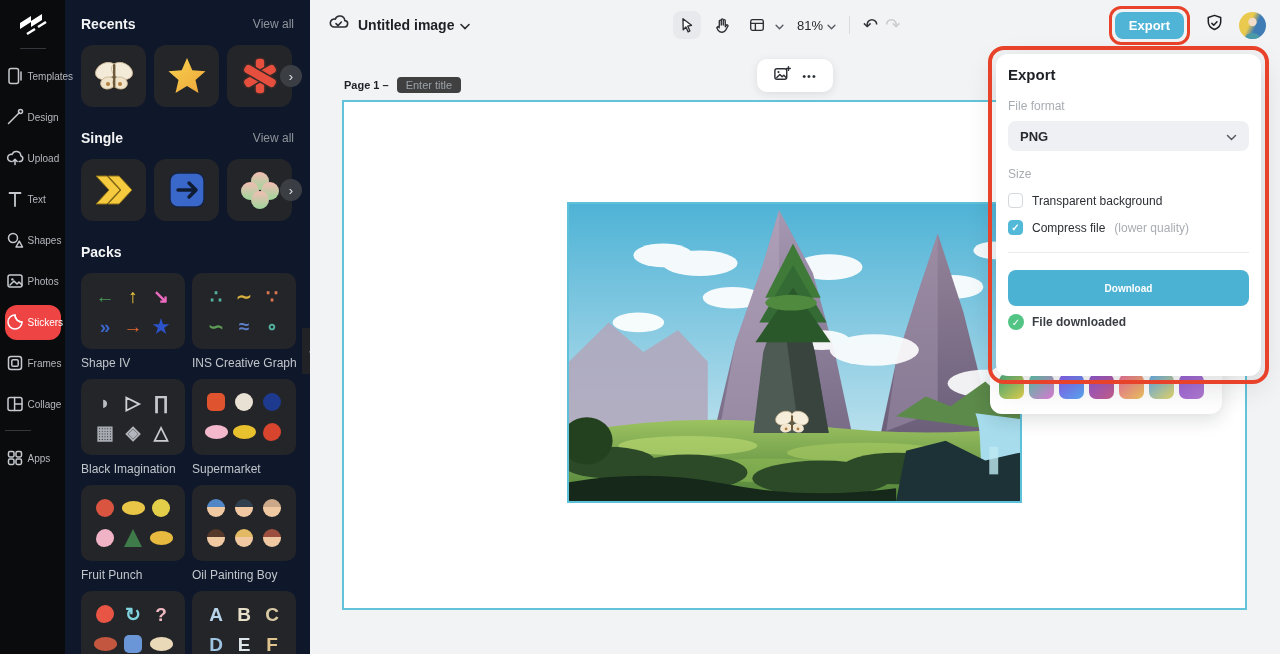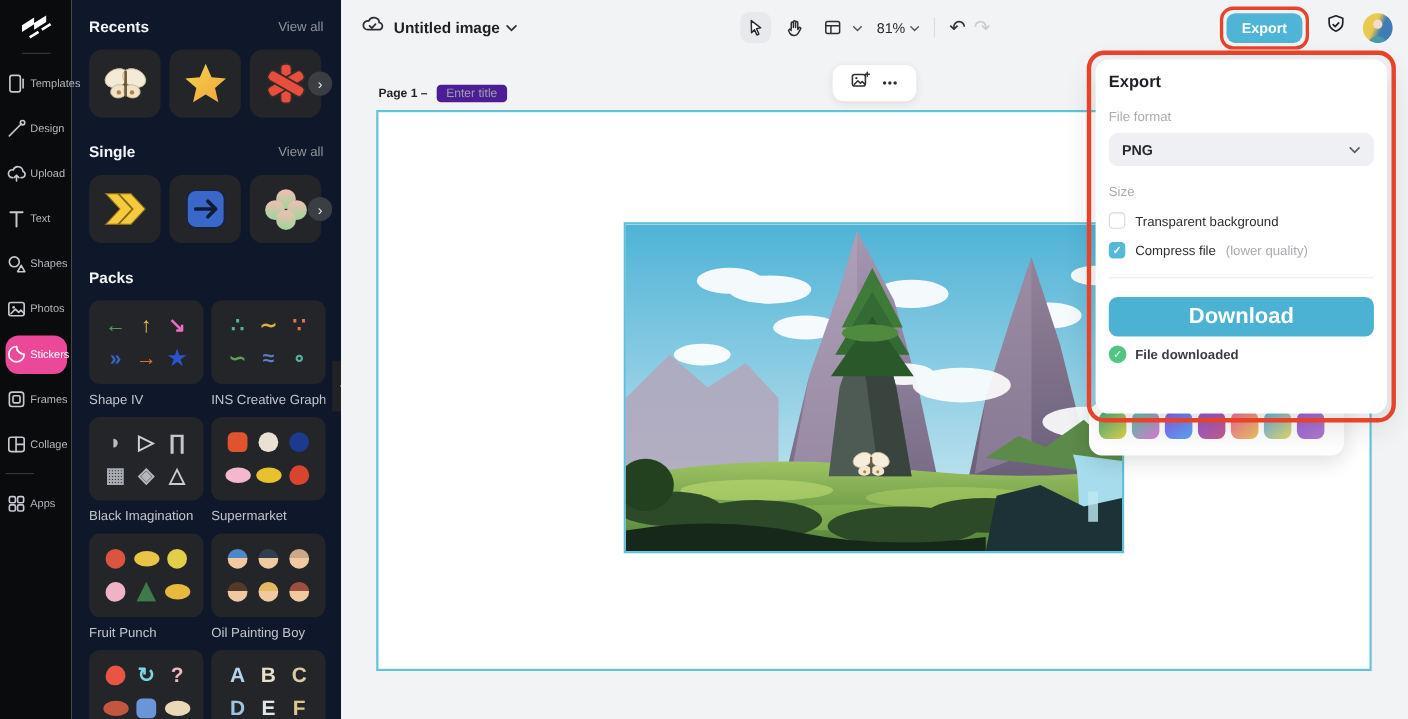--- a/index.html
+++ b/index.html
@@ -7,21 +7,21 @@
     font-family:"Liberation Sans", sans-serif; }
   .app { display:flex; width:1280px; height:654px; }
 
   
   .rail { width:65px; background:#0a0b0d; color:#c6cacf; display:flex; flex-direction:column;
     align-items:center; padding-top:10px; flex-shrink:0; z-index:4; }
   .rail-logo { width:34px; height:30px; display:flex; align-items:center; justify-content:center; }
   .rail-divider { width:26px; height:1px; background:#34373c; margin:8px 0 10px; }
   .rail-item { width:56px; display:flex; flex-direction:row; align-items:center; gap:3px;
     padding:7px 0 8px; margin-bottom:6px; border-radius:12px; cursor:pointer; }
-  .rail-item.active { background:#ec4899; }
+  .rail-item.active { background:#ef4444; }
   .rail-item.active .rail-label { color:#fff; }
   .rail-item.active .rail-ic { color:#fff; }
   .rail-ic { width:20px; height:20px; color:#c6cacf; }
   .rail-ic svg { width:20px; height:20px; display:block; }
   .rail-label { font-size:10px; color:#b4b8bd; }
 
   
   .panel { width:245px; background:#0f172a; flex-shrink:0; position:relative; z-index:3;
     color:#fff; overflow:hidden; }
   .panel-scroll { height:654px; overflow:hidden; padding:16px 0 0; }
@@ -80,21 +80,21 @@
   .export-btn { background:#4fb4d5; color:#fff; font-size:13px; font-weight:bold;
     border:none; border-radius:8px; padding:6px 14px; cursor:pointer; }
   .avatar { width:27px; height:27px; border-radius:50%; overflow:hidden; cursor:pointer;
     background:linear-gradient(115deg,#e9c94e 40%,#3f7cb5 60%); position:relative; }
   .avatar svg { position:absolute; left:0; top:0; }
 
   
   .page-label-row { position:absolute; left:34px; top:77px; display:flex; align-items:center;
     gap:8px; z-index:1; }
   .page-label { font-size:11px; font-weight:bold; color:#1e2125; }
-  .page-title-chip { background:#4c1d95; border-radius:4px; padding:2px 9px; font-size:11px;
+  .page-title-chip { background:#404040; border-radius:4px; padding:2px 9px; font-size:11px;
     color:#9aa1a8; cursor:text; }
   .float-toolbar { position:absolute; left:447px; top:59px; width:76px; height:33px;
     background:#fff; border-radius:10px; box-shadow:0 2px 8px rgba(20,25,30,.10);
     display:flex; align-items:center; justify-content:center; gap:11px; z-index:2; color:#2c2f34; }
   .float-toolbar .dots { font-size:11px; letter-spacing:1px; cursor:pointer; }
   .page { position:absolute; left:32px; top:100px; width:905px; height:510px; background:#fff;
     border:2px solid #63c3da; z-index:1; }
   .artwork { position:absolute; left:257px; top:202px; width:455px; height:301px;
     border:2px solid #5ec1da; z-index:2; cursor:pointer; }
   .artwork svg { display:block; width:100%; height:100%; }
@@ -117,21 +117,21 @@
   .ep-select .val-note { font-size:13px; color:#a8adb3; margin-left:5px; font-weight:normal; }
   .ep-select .chev { margin-left:auto; color:#565b62; }
   .ep-check-row { display:flex; align-items:center; gap:9px; margin-top:12px; cursor:pointer; }
   .ep-checkbox { width:15px; height:15px; border-radius:4px; border:1.5px solid #d4d7db;
     background:#fff; flex-shrink:0; display:flex; align-items:center; justify-content:center; }
   .ep-checkbox.checked { background:#53b9d8; border-color:#53b9d8; }
   .ep-check-label { font-size:12px; color:#2b2e33; }
   .ep-check-note { font-size:12px; color:#a8adb3; }
   .ep-divider { height:1px; background:#e9ebee; margin-top:17px; }
   .ep-download { margin-top:17px; width:100%; height:36px; border:none; border-radius:8px;
-    background:#4cb2d3; color:#fff; font-size:20px; font-weight:bold; cursor:pointer;
+    background:#4cb2d3; color:#fff; font-size:10px; font-weight:bold; cursor:pointer;
     font-family:"Liberation Sans", sans-serif; }
   .ep-status { display:flex; align-items:center; gap:8px; margin-top:8px; }
   .ep-status-ic { width:16px; height:16px; border-radius:50%; background:#52c585; color:#fff;
     font-size:10px; display:flex; align-items:center; justify-content:center; }
   .ep-status-text { font-size:12px; color:#3a3e44;font-weight:bold; }
 </style>
 </head>
 <body>
 
 <div class="app">

